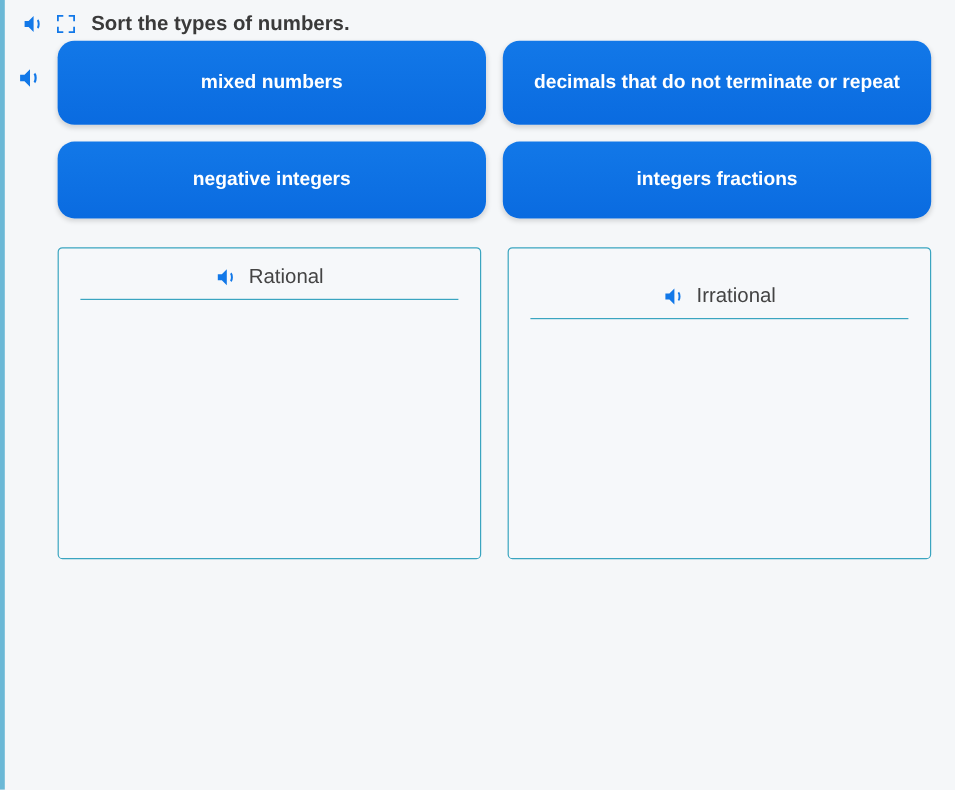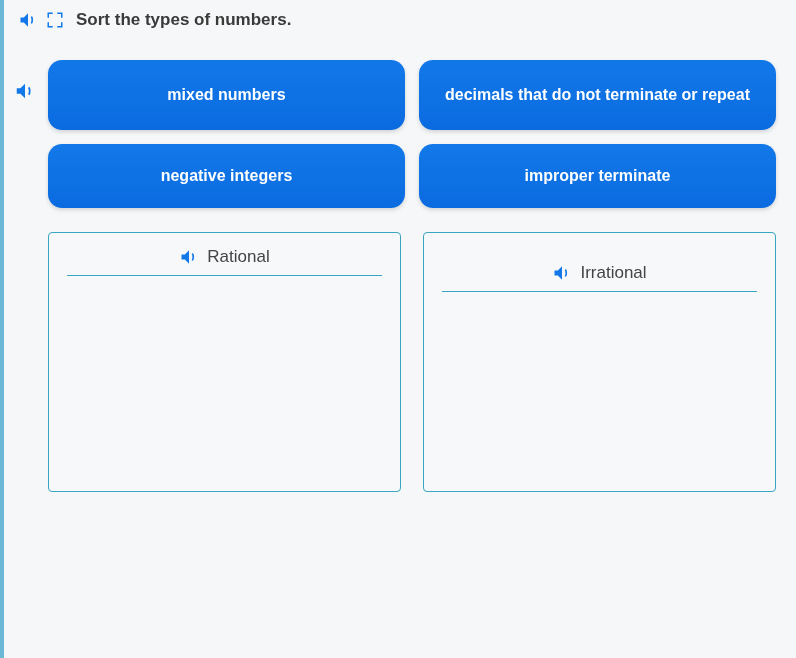--- a/index.html
+++ b/index.html
@@ -10,21 +10,21 @@
       height: 658px;
       padding: 10px 20px 20px 10px;
       border-left: 4px solid #6bb8d6;
       color: #444;
       position: relative;
     }
     .header {
       display: flex;
       align-items: center;
       gap: 8px;
-      margin-bottom: 30px;
+      margin-bottom: 4px;
       padding-left: 4px;
     }
     .header-text {
       font-size: 17px;
       font-weight: bold;
       color: #3a3a3a;
     }
     .speaker-icon {
       display: inline-flex;
       align-items: center;
@@ -130,21 +130,21 @@
       <path fill="#1278e8" d="M3 9v6h4l5 5V4L7 9H3z"></path>
       <path fill="none" stroke="#1278e8" stroke-width="2" d="M16 8c1.5 1.5 1.5 6.5 0 8"></path>
     </svg>
   </span>
 
   <div class="main-area">
     <div class="cards-grid">
       <div class="card">mixed numbers</div>
       <div class="card card-wide">decimals that do not terminate or repeat</div>
       <div class="card">negative integers</div>
-      <div class="card">improper terminate</div>
+      <div class="card">integers fractions</div>
     </div>
 
     <div class="drop-zones">
       <div class="drop-zone">
         <div class="drop-zone-header">
           <span class="speaker-icon">
             <svg width="20" height="20" viewBox="0 0 24 24">
               <path fill="#1278e8" d="M3 9v6h4l5 5V4L7 9H3z"></path>
               <path fill="none" stroke="#1278e8" stroke-width="2" d="M16 8c1.5 1.5 1.5 6.5 0 8"></path>
             </svg>

